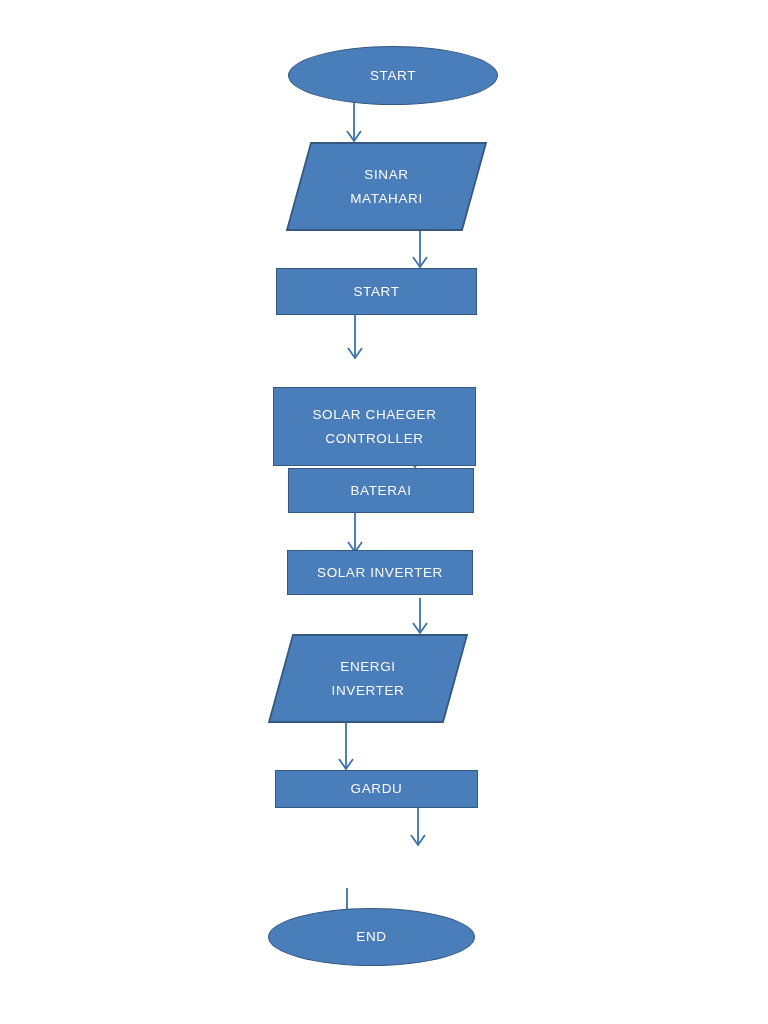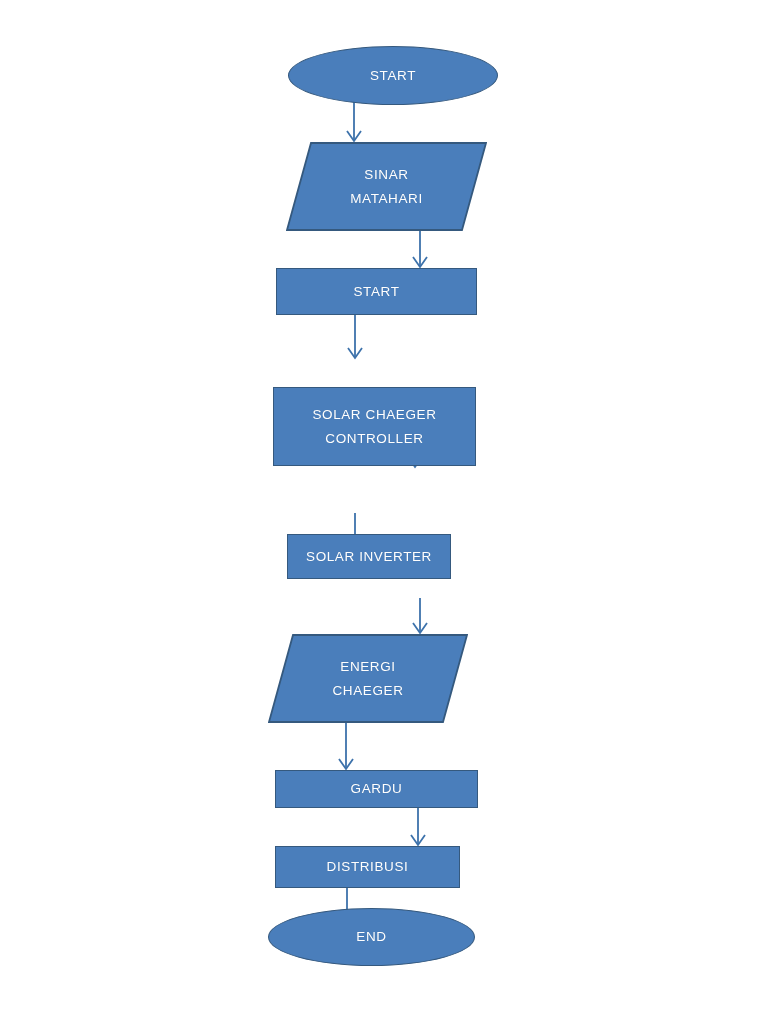--- a/index.html
+++ b/index.html
@@ -128,32 +128,32 @@
       <span class="label">SINAR
 MATAHARI</span>
     </div>
     <div class="node shape-rect" style="left: 276px; top: 268px; width: 201px; height: 47px;">
       <span class="label">START</span>
     </div>
     <div class="node shape-rect" style="left: 273px; top: 359px; width: 203px; height: 79px; margin-top: 28px;">
       <span class="label">SOLAR CHAEGER
 CONTROLLER</span>
     </div>
-    <div class="node shape-rect" style="left: 287px; top: 534px; width: 164px; height: 45px;">
+    <div class="node shape-rect" style="left: 288px; top: 468px; width: 186px; height: 45px;">
+      <span class="label">BATERAI</span>
+    </div>
+    <div class="node shape-rect" style="left: 287px; top: 550px; width: 186px; height: 45px;">
       <span class="label">SOLAR INVERTER</span>
     </div>
     <div class="node shape-para" style="left: 268px; top: 634px; width: 200px; height: 89px;">
       <svg viewBox="0 0 200 89" preserveAspectRatio="none">
         <polygon points="25,1 199,1 175,88 1,88" fill="#4a7ebb" stroke="#35597e" stroke-width="1.8"></polygon>
       </svg>
       <span class="label">ENERGI
-CHAEGER</span>
+INVERTER</span>
     </div>
     <div class="node shape-rect" style="left: 275px; top: 770px; width: 203px; height: 38px;">
       <span class="label">GARDU</span>
-    </div>
-    <div class="node shape-rect" style="left: 275px; top: 846px; width: 185px; height: 42px;">
-      <span class="label">DISTRIBUSI</span>
     </div>
     <div class="node shape-ellipse" style="left: 268px; top: 908px; width: 207px; height: 58px;">
       <span class="label">END</span>
     </div>
   </div>
 
 </body></html>

